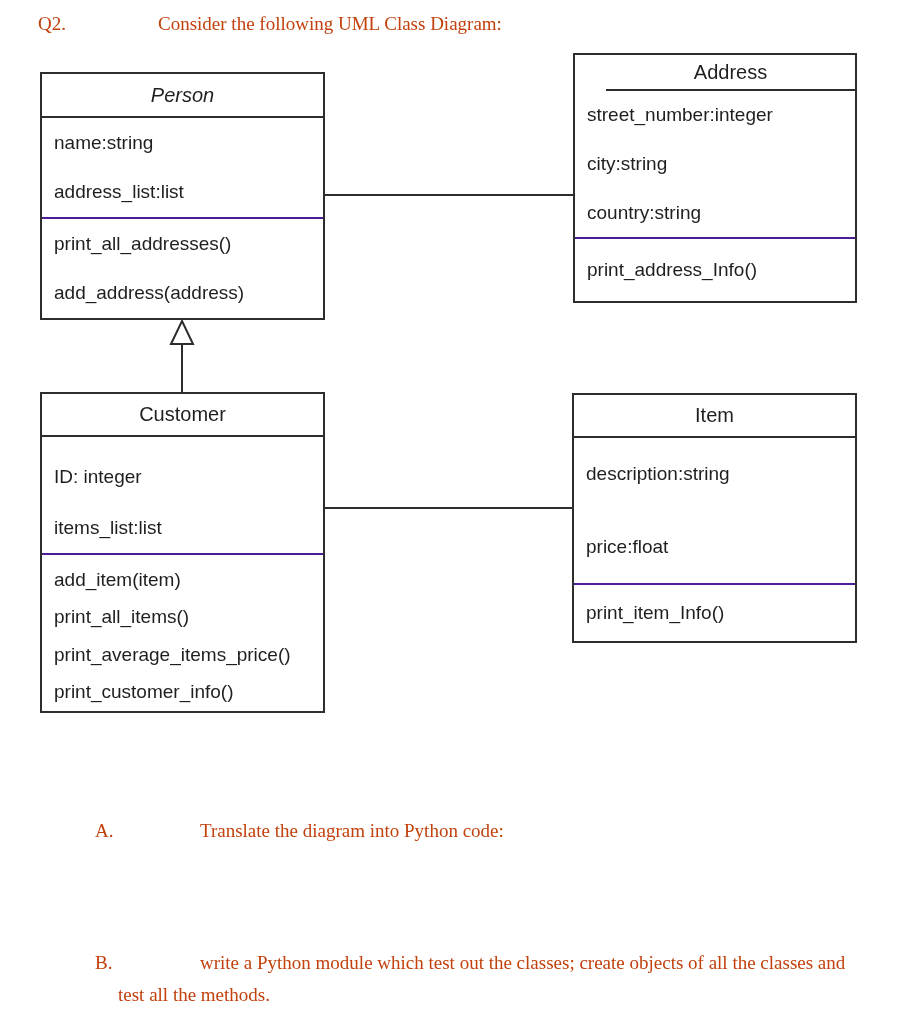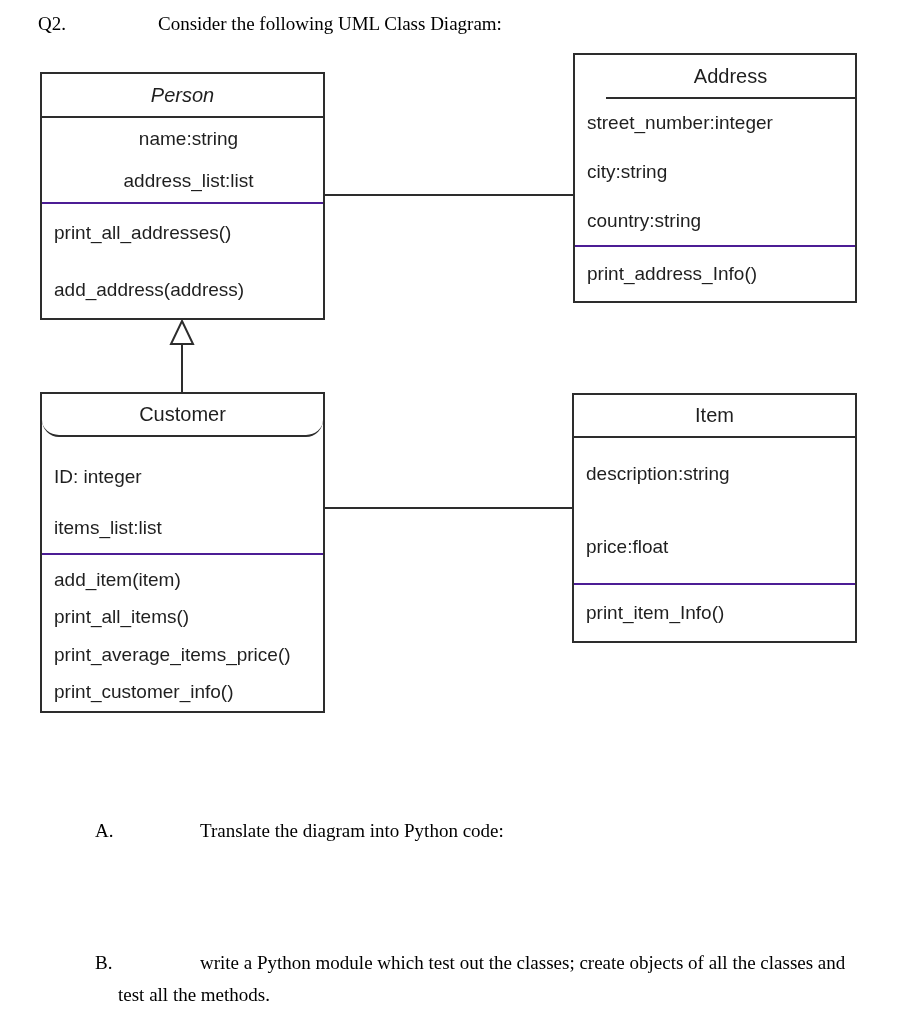--- a/index.html
+++ b/index.html
@@ -10,21 +10,21 @@
     height: 1024px;
     background: #ffffff;
     font-family: "Liberation Serif", serif;
     color: #1f1f1f;
     overflow: hidden;
   }
   .serif-text {
     position: absolute;
     font-family: "Liberation Serif", serif;
     font-size: 19px;
-    color: #000000;
+    color: #c2410c;
     white-space: nowrap;
   }
   
   .class-box {
     position: absolute;
     background: #ffffff;
     border: 2px solid #2d2d2d;
     display: flex;
     flex-direction: column;
     font-family: "Liberation Sans", sans-serif;
@@ -60,26 +60,26 @@
   }
   .connector-v {
     position: absolute;
     width: 2px;
     background: #2d2d2d;
   }
   .triangle-svg { position: absolute; display: block; }
   
   #box-person   { left: 40px;  top: 72px;  width: 285px; height: 248px; }
   #box-person   .class-title { height: 44px; font-style: italic; }
-  #box-person   .attributes  { height: 84px; align-items: center; }
+  #box-person   .attributes  { height: 99px; }
   #box-address  { left: 573px; top: 53px;  width: 284px; height: 250px; }
-  #box-address  .class-title { height: 44px; margin-left: 31px; }
+  #box-address  .class-title { height: 36px; margin-left: 31px; }
   #box-address  .attributes  { height: 146px; }
   #box-customer { left: 40px;  top: 392px; width: 285px; height: 321px; }
-  #box-customer .class-title { height: 43px; border-radius: 17px; }
+  #box-customer .class-title { height: 43px; }
   #box-customer .attributes  { height: 101px; margin-top: 15px; }
   #box-customer .methods     { padding-top: 6px; }
   #box-item     { left: 572px; top: 393px; width: 285px; height: 250px; }
   #box-item     .class-title { height: 43px; }
   #box-item     .attributes  { height: 145px; }
 </style>
 </head>
 <body>
 
 <div class="page">

